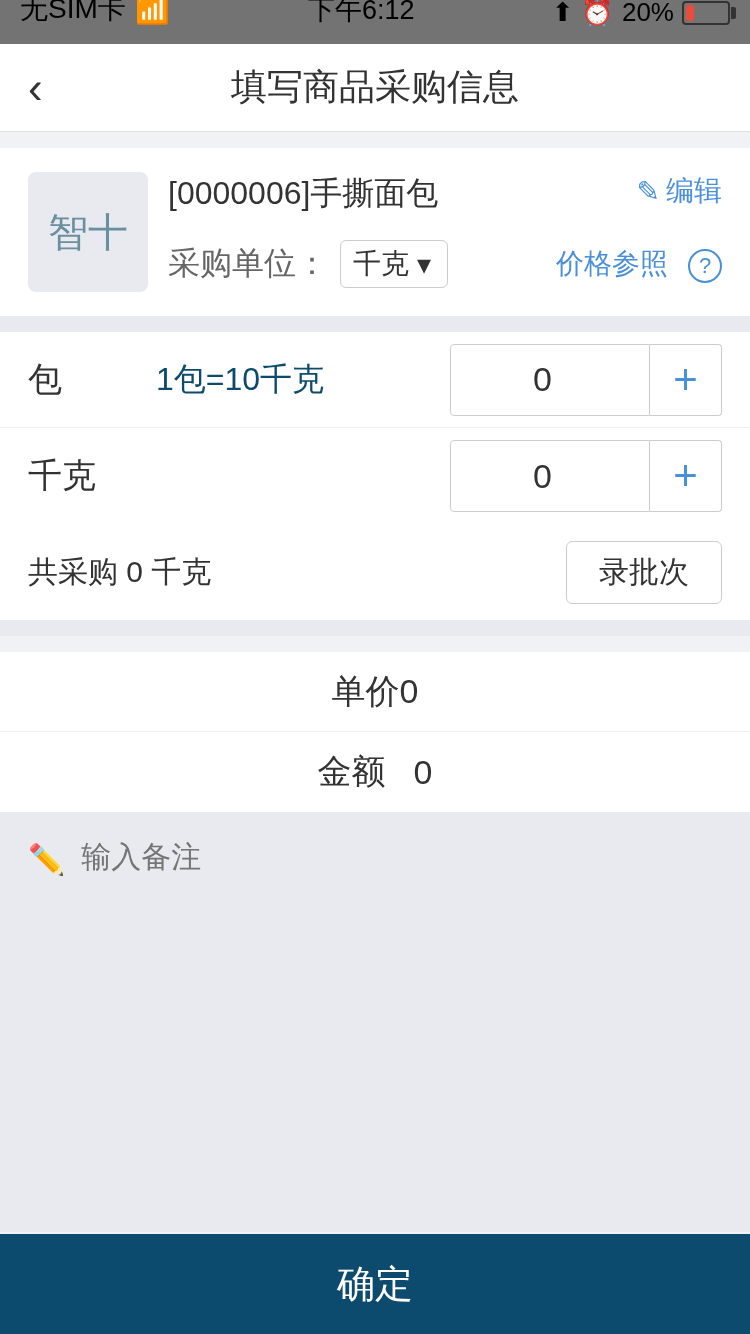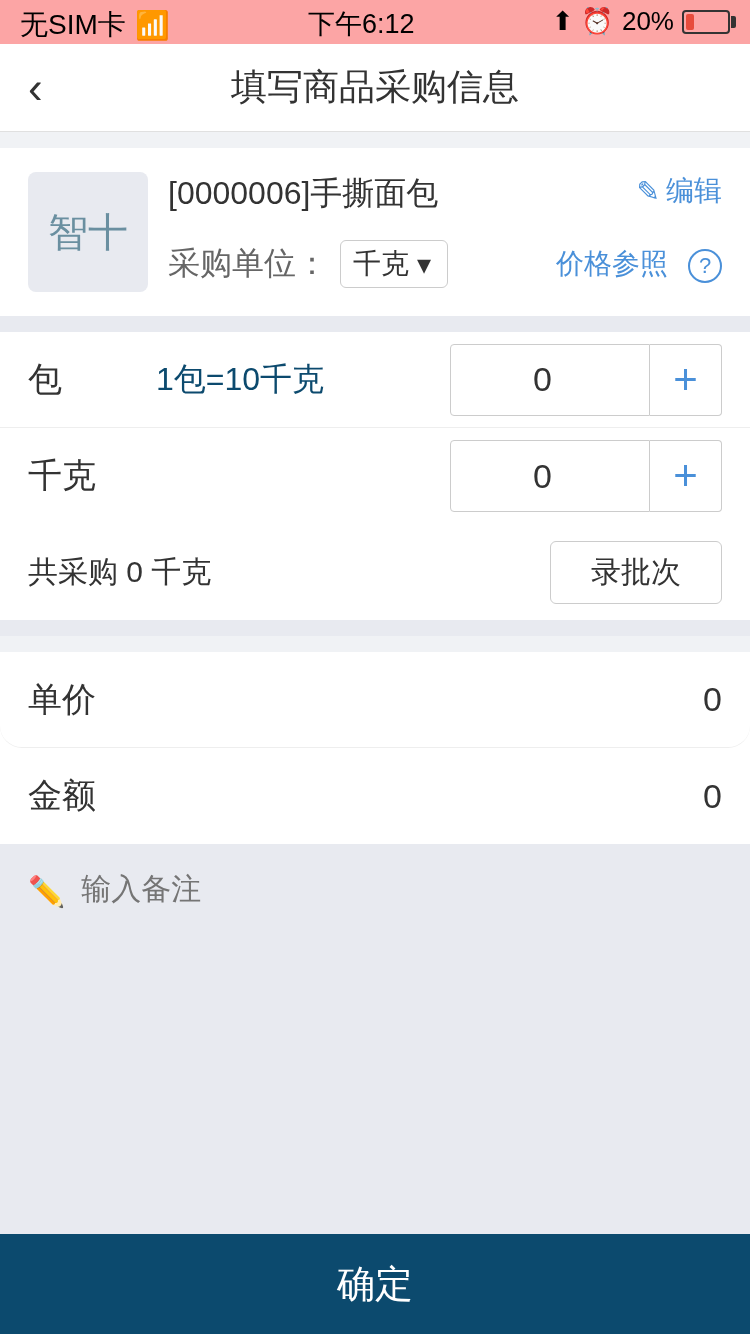--- a/index.html
+++ b/index.html
@@ -9,25 +9,25 @@
       min-height: 1334px;
       font-family: -apple-system, "PingFang SC", "Helvetica Neue", Arial, sans-serif;
       background: #f0f2f5;
       font-size: 32px;
       color: #333;
     }
 
     
     .status-bar {
       height: 44px;
-      background: #fca5a5;
-      display: flex;
-      align-items: flex-start;
+      background: #737373;
+      display: flex;
+      align-items: flex-end;
       justify-content: space-between;
-      padding: 6px 20px;
+      padding: 16px 20px;
       font-size: 28px;
       color: #000;
     }
     .status-left { display: flex; align-items: center; gap: 10px; }
     .status-center { font-size: 27px; font-weight: 500; }
     .status-right { display: flex; align-items: center; gap: 8px; font-size: 26px; }
     .battery {
       width: 48px; height: 24px; border: 2px solid #333; border-radius: 4px;
       position: relative; display: inline-flex; align-items: center; padding: 2px;
     }
@@ -213,40 +213,39 @@
       padding: 0 28px;
       height: 96px;
     }
     .summary-text {
       font-size: 30px;
       color: #333;
     }
     .batch-btn {
       border: 1px solid #ccc;
       border-radius: 6px;
-      padding: 10px 40px;
+      padding: 10px 32px;
       font-size: 30px;
       color: #333;
       background: #fff;
       cursor: pointer;
     }
 
     
     .price-section {
       background: #fff;
       margin-top: 16px;
     }
     .price-row {
       display: flex;
       align-items: center;
-      justify-content: space-between;
+      justify-content: center;
       padding: 0 28px;
-      height: 96px;
+      height: 80px;
       border-bottom: 1px solid #eee;
-      border-radius: 22px;
     }
     .price-row:last-child { border-bottom: none; gap: 28px; }
     .price-label {
       font-size: 34px;
       color: #333;
     }
     .price-value {
       font-size: 34px;
       color: #333;
     }

